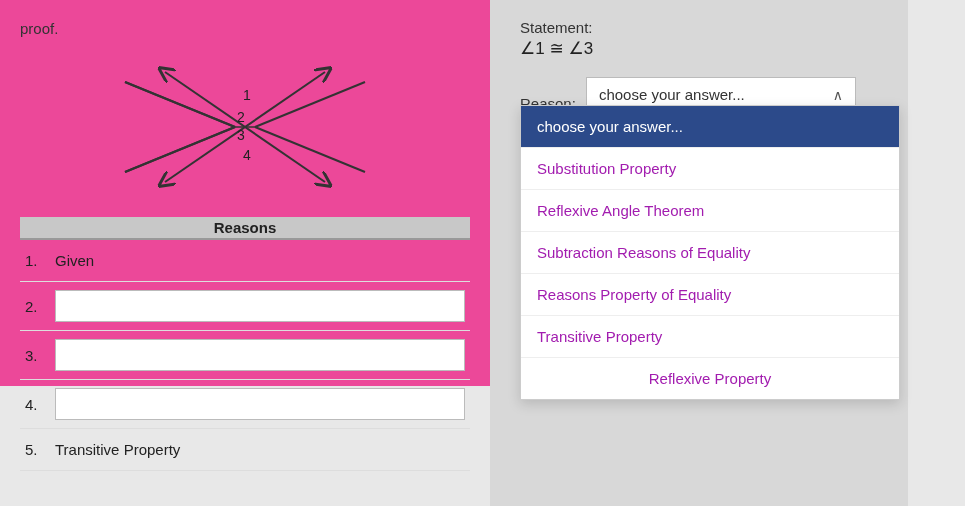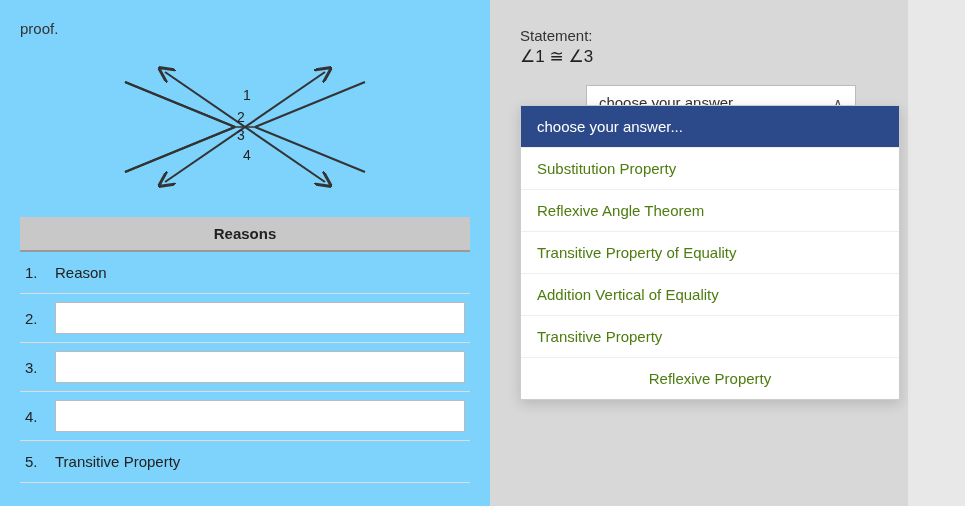--- a/index.html
+++ b/index.html
@@ -8,22 +8,22 @@
       background: #e8e8e8;
       width: 965px;
       height: 506px;
       overflow: hidden;
       display: flex;
     }
 
     
     .left-panel {
       width: 490px;
-      height: 506px;
-      background: #7dd3fc;
+      height: 386px;
+      background: #ec4899;
       padding: 20px;
       position: relative;
     }
 
     .proof-label {
       font-size: 15px;
       color: #333;
       margin-bottom: 10px;
     }
 
@@ -36,21 +36,21 @@
     }
 
     .diagram-svg {
       width: 260px;
       height: 150px;
     }
 
     .reasons-header {
       background: #c8c8c8;
       text-align: center;
-      padding: 8px;
+      padding: 2px;
       font-size: 15px;
       font-weight: bold;
       color: #222;
       border-bottom: 2px solid #999;
     }
 
     .reasons-row {
       display: flex;
       align-items: center;
       padding: 8px 5px;
@@ -78,21 +78,21 @@
       font-size: 15px;
       color: #222;
       padding: 4px 0;
     }
 
     
     .right-panel {
       width: 418px;
       height: 506px;
       background: #d8d8d8;
-      padding: 27px 30px;
+      padding: 19px 30px;
       position: relative;
     }
 
     .statement-section {
       margin-bottom: 18px;
     }
 
     .statement-label {
       font-size: 15px;
       color: #333;
@@ -146,21 +146,21 @@
       width: 380px;
       background: white;
       border: 1px solid #ccc;
       box-shadow: 0 4px 12px rgba(0,0,0,0.15);
       z-index: 100;
     }
 
     .dropdown-item {
       padding: 12px 16px;
       font-size: 15px;
-      color: #4d7c0f;
+      color: #a21caf;
       cursor: pointer;
       border-bottom: 1px solid #eee;
     }
 
     .dropdown-item:last-child {
       border-bottom: none;
       text-align: center;
     }
 
     .dropdown-item.selected {
@@ -210,21 +210,21 @@
         </marker>
       </defs>
     </svg>
   </div>
 
   <div>
     <div class="reasons-header">Reasons</div>
 
     <div class="reasons-row">
       <span class="row-number">1.</span>
-      <span class="row-text">Reason</span>
+      <span class="row-text">Given</span>
     </div>
 
     <div class="reasons-row">
       <span class="row-number">2.</span>
       <input class="row-input" type="text" style="">
     </div>
 
     <div class="reasons-row">
       <span class="row-number">3.</span>
       <input class="row-input" type="text" style="">
@@ -253,18 +253,18 @@
     <div class="dropdown-trigger">
       <span>choose your answer...</span>
       <span class="chevron">∧</span>
     </div>
   </div>
 
   <div class="dropdown-menu">
     <div class="dropdown-item selected">choose your answer...</div>
     <div class="dropdown-item">Substitution Property</div>
     <div class="dropdown-item">Reflexive Angle Theorem</div>
-    <div class="dropdown-item">Transitive Property of Equality</div>
-    <div class="dropdown-item">Addition Vertical of Equality</div>
+    <div class="dropdown-item">Subtraction Reasons of Equality</div>
+    <div class="dropdown-item">Reasons Property of Equality</div>
     <div class="dropdown-item">Transitive Property</div>
     <div class="dropdown-item">Reflexive Property</div>
   </div>
 </div>
 
 </body></html>

